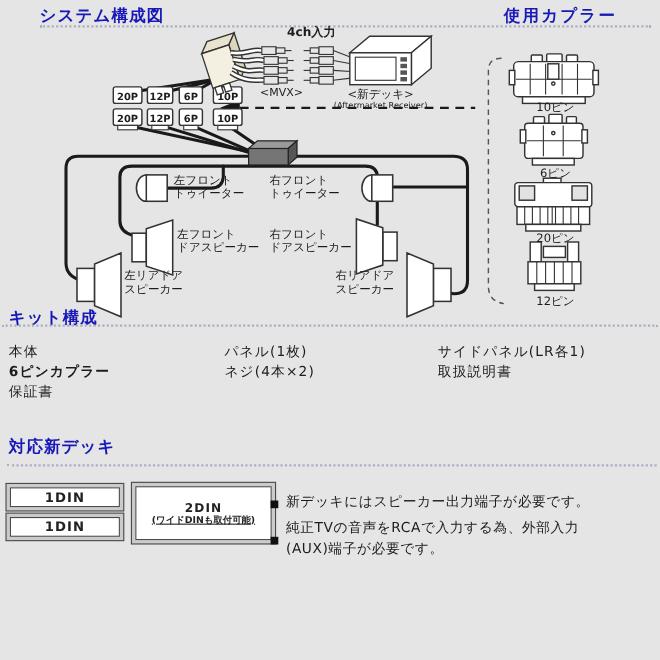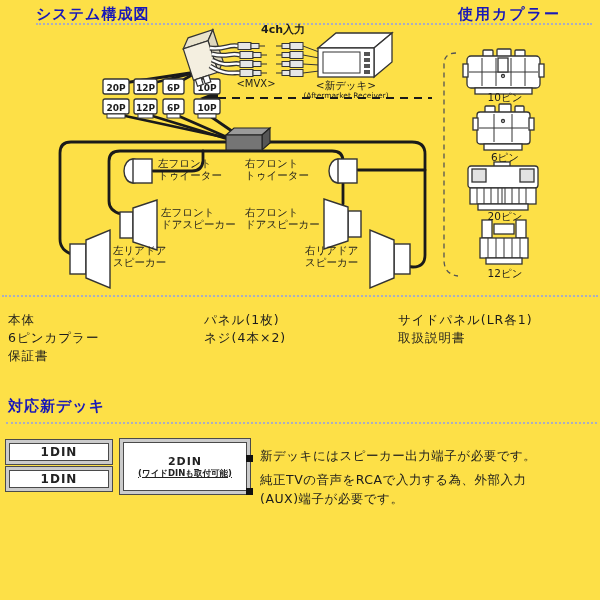--- a/index.html
+++ b/index.html
@@ -1,16 +1,16 @@
 <!DOCTYPE html>
 <html><head>
 <meta charset="utf-8">
 <style>
   html,body{margin:0;padding:0;background:#fff;}
-  .page{position:relative;width:600px;height:600px;background:#fde047;overflow:hidden;
+  .page{position:relative;width:600px;height:600px;background:#e5e5e5;overflow:hidden;
         font-family:"DejaVu Sans","Liberation Sans",sans-serif;color:#222;}
   .heading{position:absolute;font-size:15px;font-weight:bold;color:#1818b8;letter-spacing:1px;white-space:nowrap;}
   .rule{position:absolute;border-top:2px dotted #a9aec2;height:0;}
   svg{position:absolute;left:0;top:0;}
   svg text{font-family:"DejaVu Sans","Liberation Sans",sans-serif;fill:#1c1c1c;}
   .kit-item{position:absolute;font-size:12.5px;letter-spacing:1px;white-space:nowrap;color:#1c1c1c;margin-top:12px;}
   .din-frame{position:absolute;background:#cbcbcb;border:1.5px solid #4a4a4a;padding:3px;box-sizing:border-box;}
   .din-inner{background:#fff;border:1.5px solid #4a4a4a;width:100%;height:100%;
              display:flex;flex-direction:column;align-items:center;justify-content:center;
              font-weight:bold;box-sizing:border-box;}
@@ -308,24 +308,25 @@
     </g>
 
     <g font-size="10.5" text-anchor="middle">
       <text x="505" y="101">10ピン</text>
       <text x="505" y="161">6ピン</text>
       <text x="505" y="220">20ピン</text>
       <text x="505" y="277">12ピン</text>
     </g>
   </svg>
 
+  <div class="heading" style="left:8px;top:280px;">キット構成</div>
   <div class="rule" style="left:2px;top:295px;width:596px;"></div>
 
   <div class="kit-item" style="left:8px;top:300px;">本体</div>
-  <div class="kit-item" style="left:8px;top:318px;">6ピンカプラー</div>
+  <div class="kit-item" style="left:8px;top:318px;font-weight:bold;">6ピンカプラー</div>
   <div class="kit-item" style="left:8px;top:336px;">保証書</div>
   <div class="kit-item" style="left:204px;top:300px;">パネル(1枚)</div>
   <div class="kit-item" style="left:204px;top:318px;">ネジ(4本×2)</div>
   <div class="kit-item" style="left:398px;top:300px;text-align:right;">サイドパネル(LR各1)</div>
   <div class="kit-item" style="left:398px;top:318px;">取扱説明書</div>
 
   <div class="heading" style="left:8px;top:397px;">対応新デッキ</div>
   <div class="rule" style="left:6px;top:422px;width:591px;"></div>
 
   <div class="din-frame" style="left:5px;top:439px;width:108px;height:26px;">

